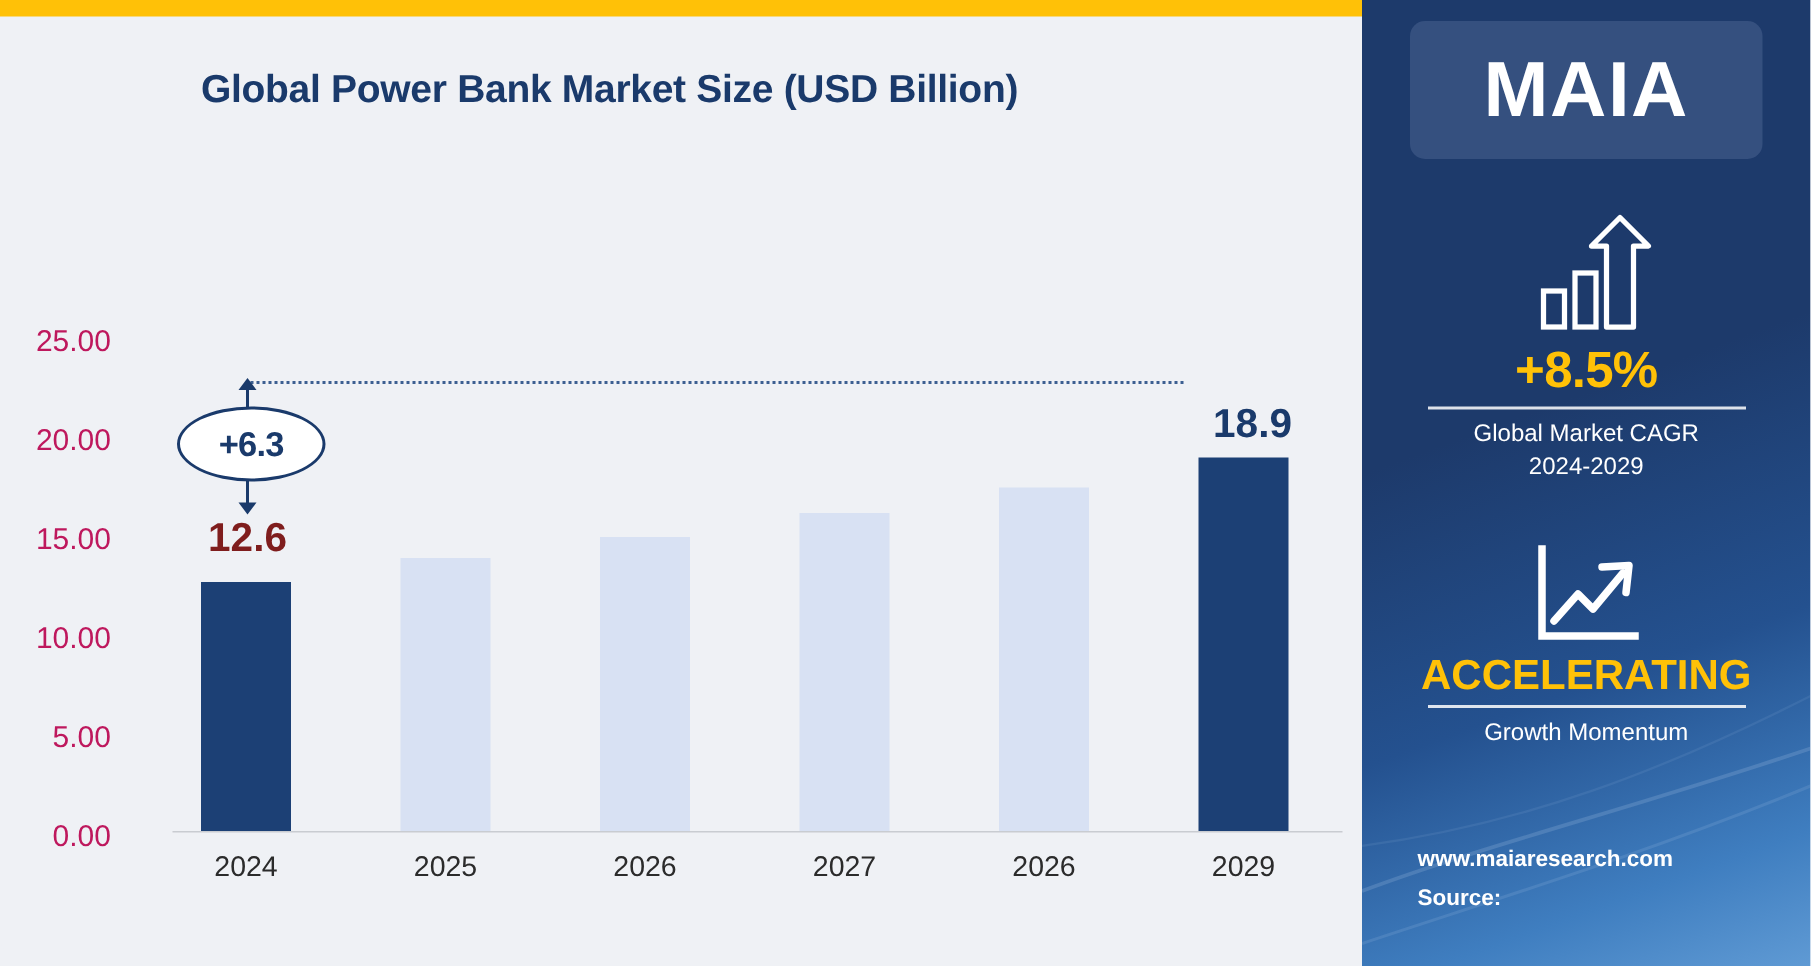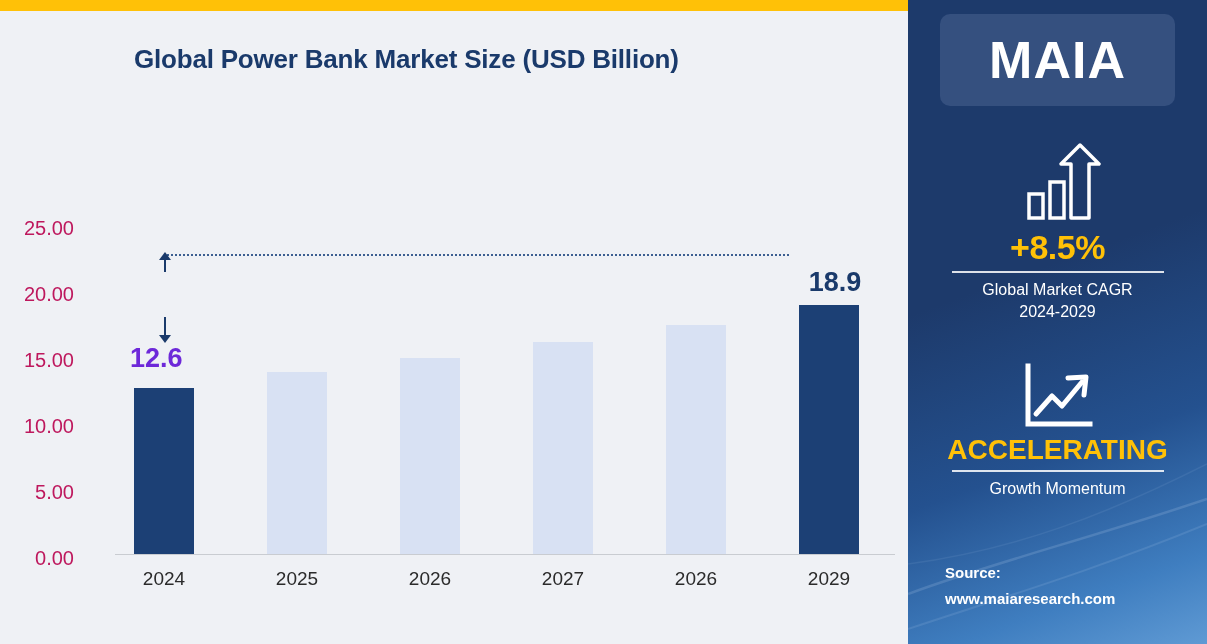--- a/index.html
+++ b/index.html
@@ -45,22 +45,22 @@
   .bar-dark{background:#1c4075;}
   .bar-light{background:#d8e1f3;}
 
   .x-label{
     position:absolute;top:568px;width:110px;text-align:center;
     font-size:19px;color:#2b2b2b;
   }
 
   
   .val-start{
-    position:absolute;font-size:27px;font-weight:bold;color:#6d28d9;
-    left:130px;top:343px;width:70px;
+    position:absolute;font-size:27px;font-weight:bold;color:#7f1d1d;
+    left:130px;top:343px;width:70px;text-align:center;
   }
   .val-end{
     position:absolute;font-size:27px;font-weight:bold;color:#1a3a6b;
     left:795px;top:241px;width:80px;text-align:center;margin-top:26px;
   }
 
   
   .leader{
     position:absolute;left:164px;top:254px;width:625px;height:2px;
     border-top:2px dotted #3c5f91;
@@ -158,20 +158,23 @@
 
       <div class="val-start">12.6</div>
       <div class="val-end">18.9</div>
 
       <div class="leader"></div>
       <div class="arrow-up"></div>
       <div class="arrow-head head-up"></div>
       <div class="arrow-down"></div>
       <div class="arrow-head head-down"></div>
 
+      <div class="callout">
+        <span>+6.3</span>
+      </div>
 
     </div>
   </div>
 
   <div class="side-panel">
 
     <svg class="swoosh" width="299" height="200" style="left:0;bottom:0" viewBox="0 0 299 200">
       <path d="M0 150 C 80 120, 180 95, 299 55" stroke="#cfe2f7" stroke-width="2.5" fill="none" opacity="0.55"></path>
       <path d="M0 185 C 90 155, 190 125, 299 80" stroke="#cfe2f7" stroke-width="2" fill="none" opacity="0.40"></path>
       <path d="M0 120 C 110 105, 200 70, 299 20" stroke="#bfd8f2" stroke-width="1.5" fill="none" opacity="0.30"></path>
@@ -204,17 +207,17 @@
         </svg>
       </div>
       <div class="kpi-value small">ACCELERATING</div>
       <div class="kpi-rule"></div>
       <div class="kpi-sub">Growth Momentum</div>
     </div>
 
   </div>
 
   <div class="source">
+    <div>www.maiaresearch.com</div>
     <div>Source:</div>
-    <div>www.maiaresearch.com</div>
   </div>
 
 </div>
 
 </body></html>

